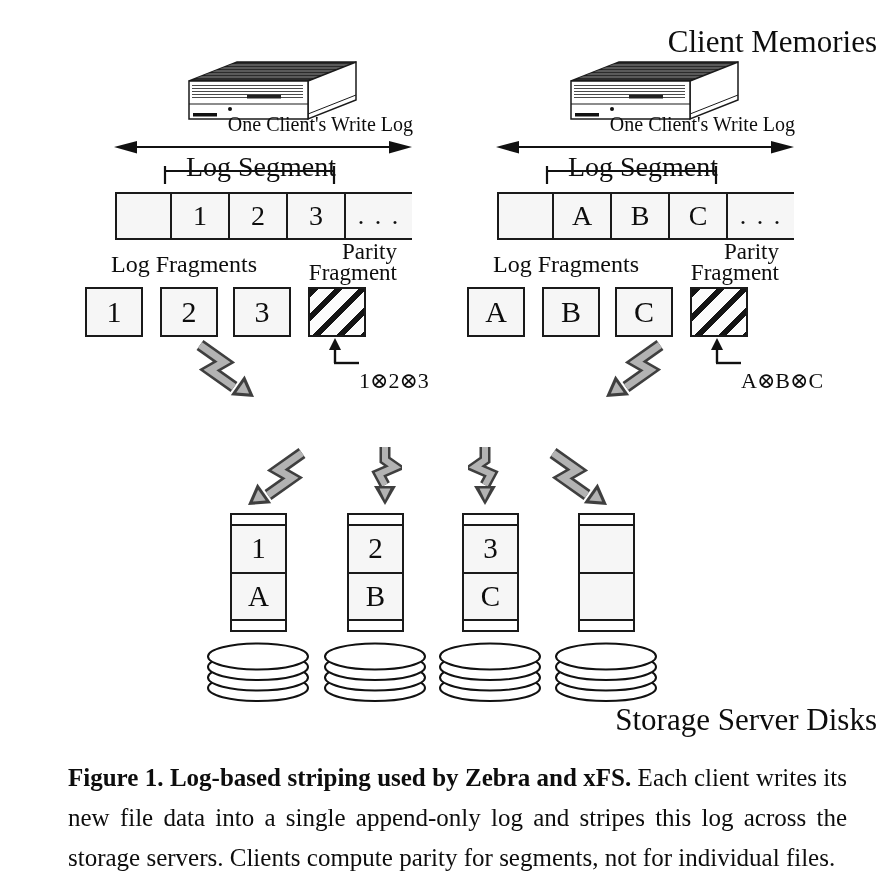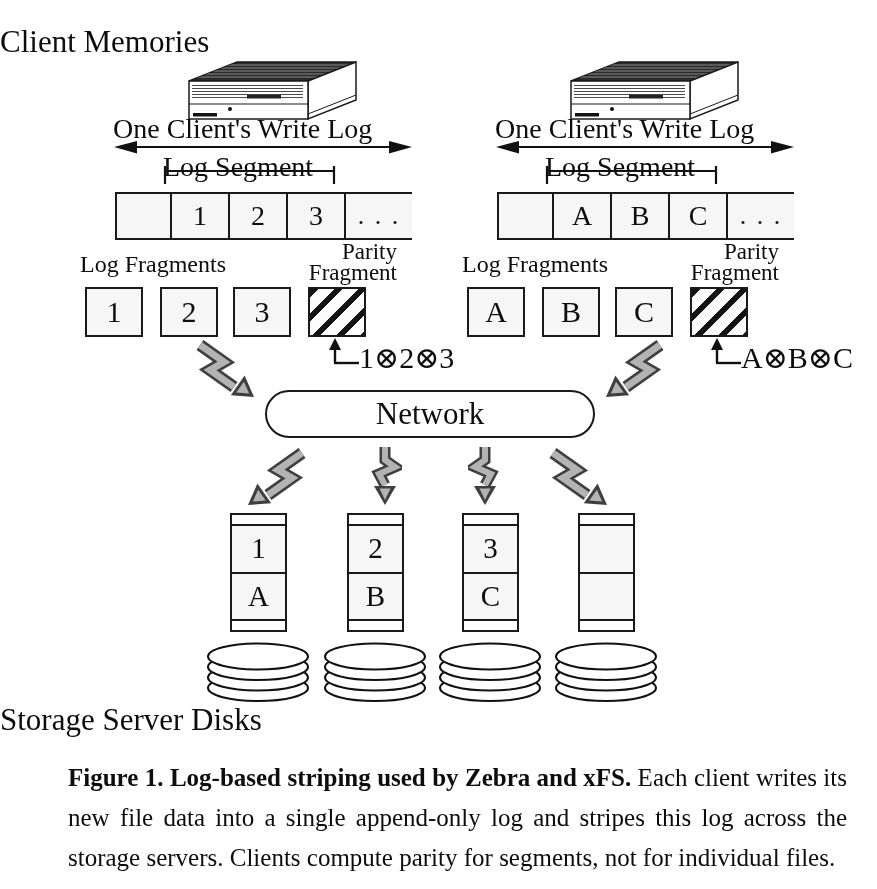--- a/index.html
+++ b/index.html
@@ -1,36 +1,36 @@
 <!DOCTYPE html>
 <html><head>
 <meta charset="utf-8">
 <style>
   html,body{margin:0;padding:0;background:#ffffff;}
   #canvas{position:relative;width:877px;height:889px;background:#ffffff;overflow:hidden;
           font-family:"Liberation Serif","DejaVu Serif",serif;color:#0d0d0d;}
   .abs{position:absolute;}
-  .center{text-align:left;}
+  .center{text-align:right;}
   .title{top:24px;left:0;width:877px;font-size:31px;}
   .storage-label{top:702px;left:0;width:877px;font-size:31px;}
   .client-group{position:absolute;top:55px;width:392px;height:335px;}
-  .wl-label{font-size:28px;}
+  .wl-label{font-size:20px;}
   .seg-label{font-size:28px;}
   .frag-label{font-size:24px;}
   .parity-label{font-size:23px;line-height:21px;text-align:right;}
   .log-strip{display:flex;width:297px;height:48px;box-sizing:border-box;background:#f6f6f6;
              border-top:2px solid #1a1a1a;border-bottom:2px solid #1a1a1a;border-left:2px solid #1a1a1a;}
   .ls-cell{box-sizing:border-box;display:flex;align-items:center;justify-content:center;font-size:28px;}
   .ls-blank{width:53px;}
   .ls-div{border-left:2px solid #1a1a1a;width:58px;}
   .ls-dots{flex:1;font-size:26px;letter-spacing:2px;}
   .fbox{width:58px;height:50px;box-sizing:border-box;border:2px solid #1a1a1a;background:#f6f6f6;
         display:flex;align-items:center;justify-content:center;font-size:30px;}
   .hatch{background:repeating-linear-gradient(135deg,#141414 0 6px,#fcfcfc 6px 17px);}
-  .formula{font-size:30px;white-space:nowrap;line-height:30px;}
+  .formula{font-size:22px;white-space:nowrap;line-height:30px;margin-top:23px;}
   .network{border:2px solid #1a1a1a;border-radius:26px;background:#fff;box-sizing:border-box;
            display:flex;align-items:center;justify-content:center;font-size:31px;}
   .tower{position:absolute;top:513px;width:57px;height:119px;box-sizing:border-box;
          border:2px solid #1a1a1a;background:#ffffff;display:flex;flex-direction:column;}
   .t-band{height:9px;background:#ffffff;}
   .t-band.last{border-top:2px solid #1a1a1a;}
   .t-cell{flex:1;border-top:2px solid #1a1a1a;background:#f6f6f6;
           display:flex;align-items:center;justify-content:center;font-size:29px;}
   .caption{left:68px;top:758px;width:779px;font-size:25px;line-height:40px;text-align:justify;}
   .caption .b{font-weight:bold;}
@@ -179,21 +179,20 @@
     <div class="abs formula" style="left:279px;top:288px;">A⊗B⊗C</div>
   </div>
 
   <svg class="abs" style="left:192px;top:338px;" width="70" height="62">
       <use href="#sym-bolt-diag"></use>
     </svg>
   <svg class="abs mirror" style="left:598px;top:338px;" width="70" height="62">
       <use href="#sym-bolt-diag"></use>
     </svg>
 
-  <div class="abs network" style="left:265px;top:390px;width:330px;height:48px;">Network</div>
 
   <svg class="abs mirror" style="left:240px;top:446px;" width="70" height="62">
       <use href="#sym-bolt-diag"></use>
     </svg>
   <svg class="abs" style="left:368px;top:444px;" width="34" height="62">
       <use href="#sym-bolt-vert"></use>
     </svg>
   <svg class="abs mirror" style="left:468px;top:444px;" width="34" height="62">
       <use href="#sym-bolt-vert"></use>
     </svg>

